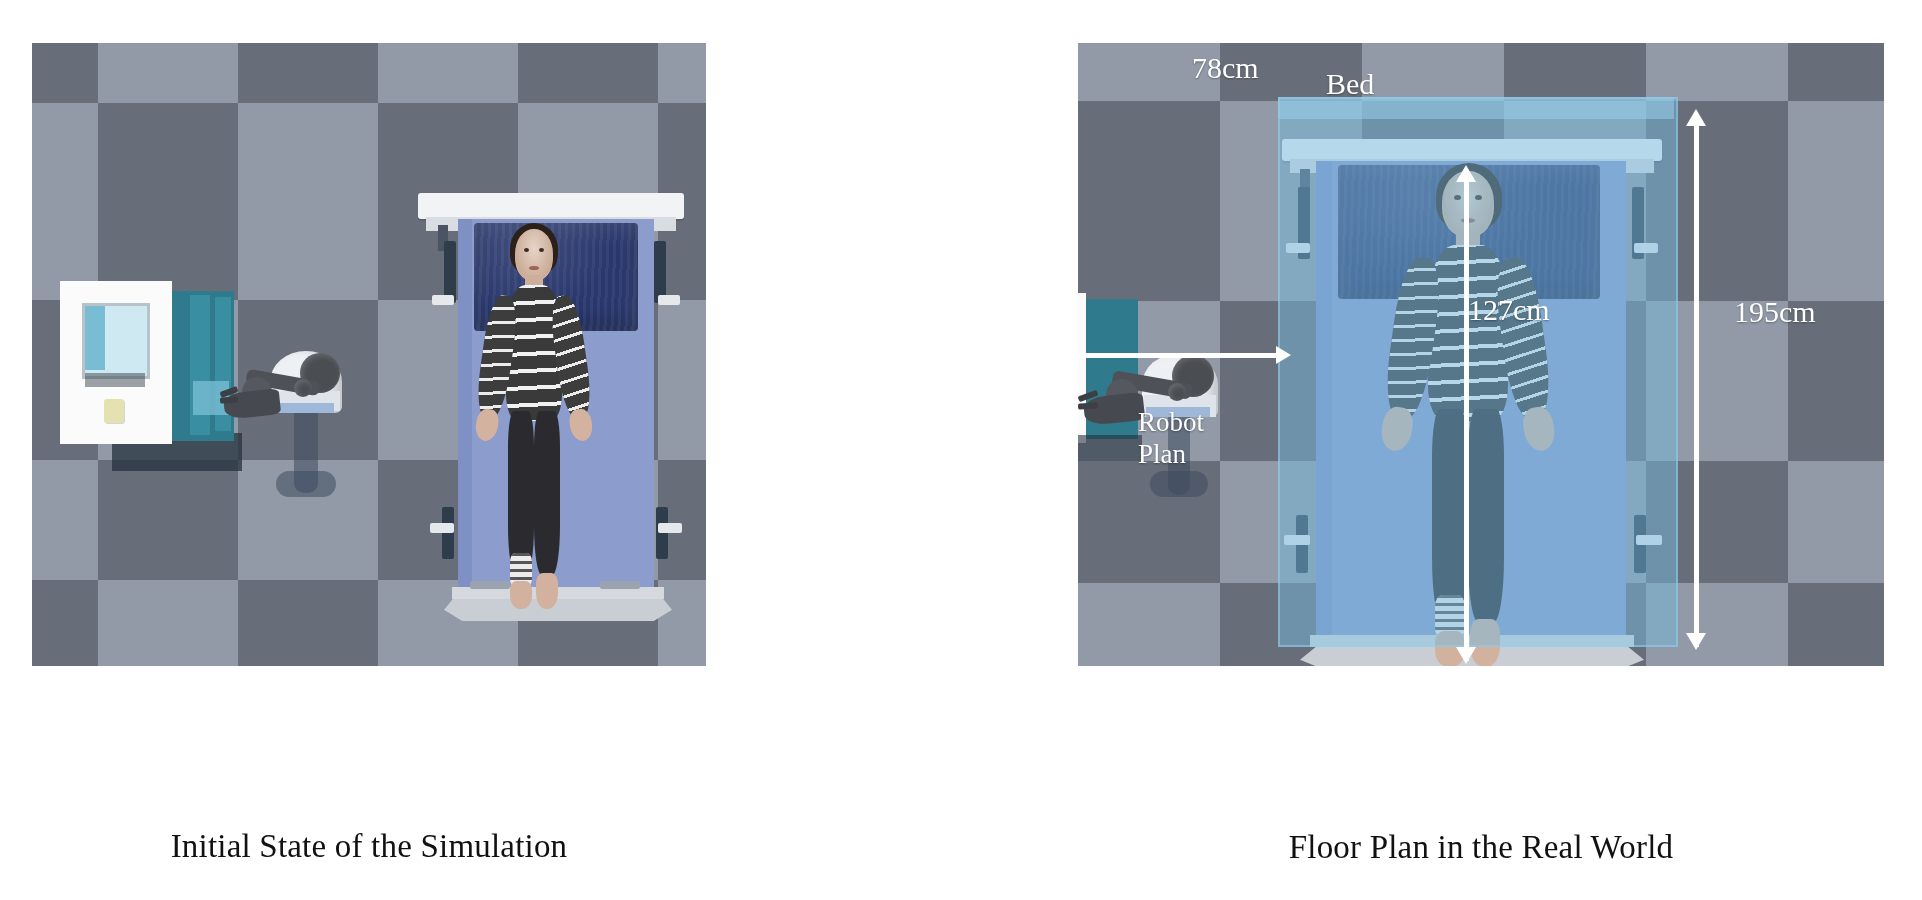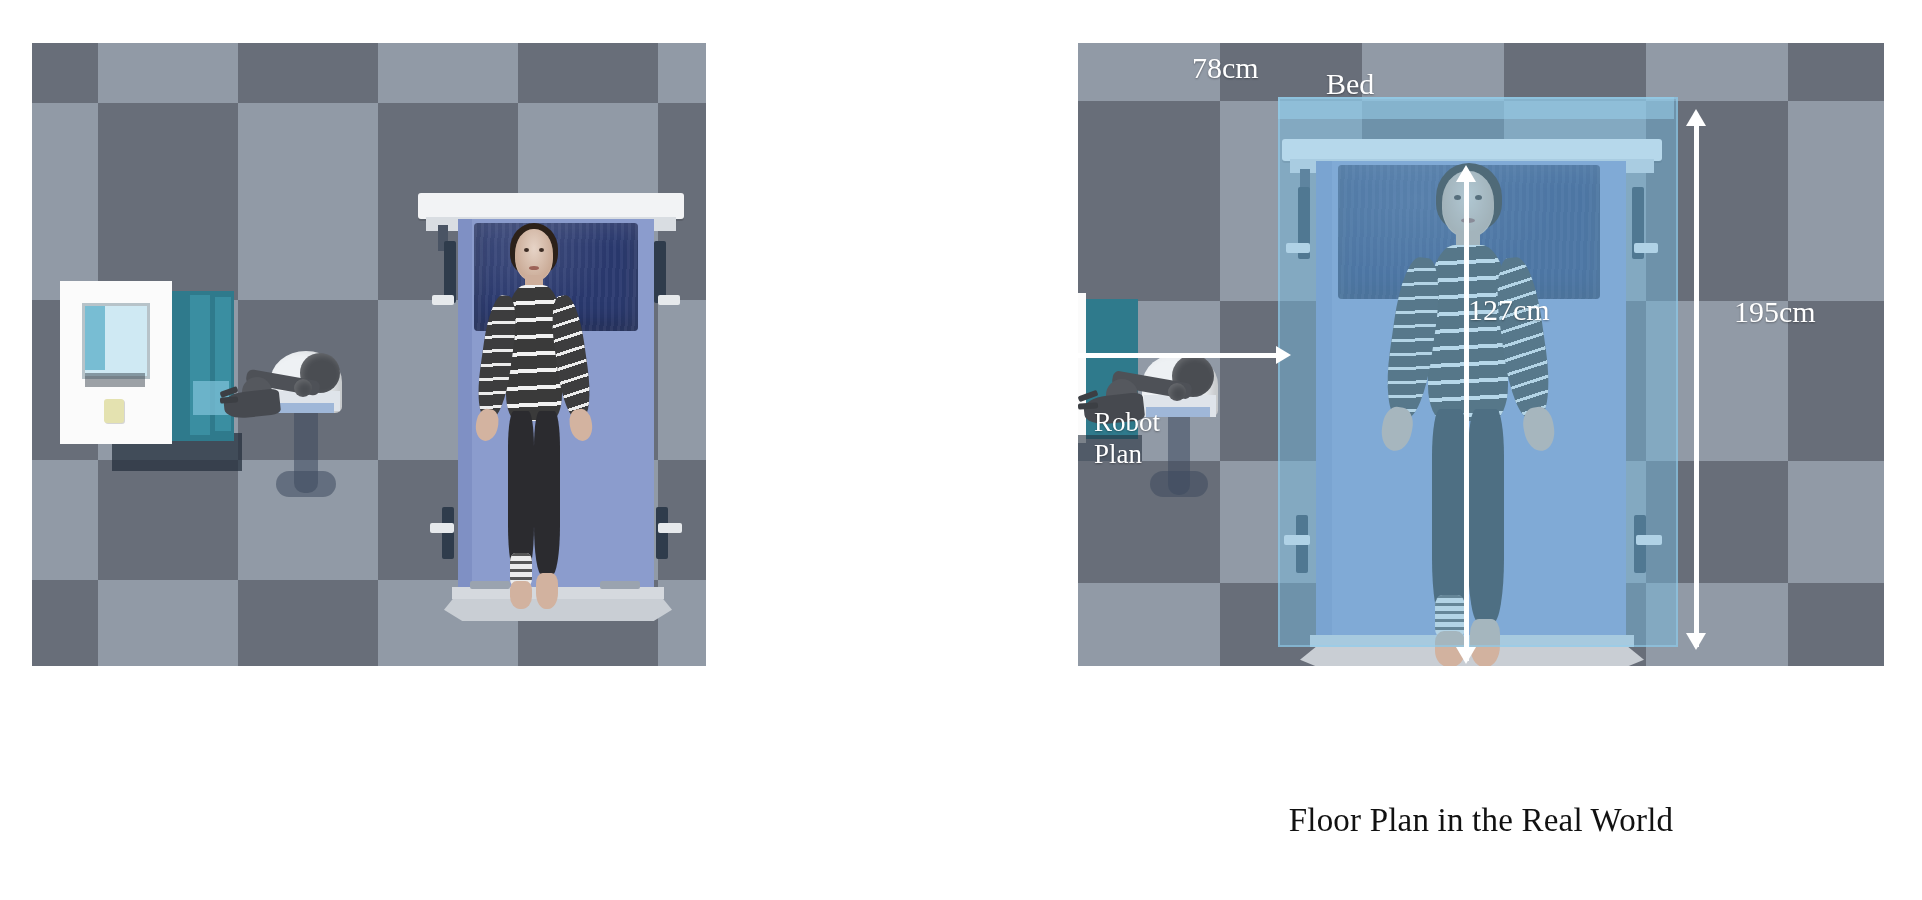--- a/index.html
+++ b/index.html
@@ -11,21 +11,21 @@
   #panel-right{left:1078px;top:43px;width:806px;height:623px;}
 
   
   .floor{position:absolute;inset:0;}
   .tile{position:absolute;}
 
   
   .caption{position:absolute;text-align:center;color:#111;font-size:33px;
            font-family:"Liberation Serif",serif;letter-spacing:.2px;white-space:nowrap;}
   #cap-left{left:32px;top:828px;width:674px;}
-  #cap-right{left:1078px;top:802px;width:806px;}
+  #cap-right{left:1078px;top:829px;width:806px;}
 
   
   .bed{position:absolute;}
   .bed-headboard{position:absolute;background:#f2f3f5;border-radius:3px;
         box-shadow:0 2px 0 rgba(0,0,0,.12);}
   .bed-headboard-edge{position:absolute;background:#d9dde2;}
   .bed-mattress{position:absolute;background:#8b9ccd;}
   .bed-mattress-side{position:absolute;background:#7f90c4;}
   .pillow{position:absolute;background:#2b3a70;border-radius:4px;
         box-shadow:inset 0 6px 22px rgba(255,255,255,.13), inset 0 -8px 20px rgba(0,0,0,.25);}
@@ -89,21 +89,21 @@
   .cab-shadow{position:absolute;background:#27323f;opacity:.75;}
 
   
   .glass{position:absolute;background:rgba(118,186,224,.48);
         border:2px solid rgba(150,205,235,.55);}
   .glass-top{position:absolute;background:rgba(185,226,245,.55);}
 
   
   .dim-label{position:absolute;color:#ffffff;font-size:30px;white-space:nowrap;
         font-family:"Liberation Serif",serif;text-shadow:0 1px 2px rgba(0,0,0,.35);}
-  .dim-label.small{font-size:27px;line-height:31px;text-align:center;}
+  .dim-label.small{font-size:27px;line-height:31px;text-align:center;margin-left:44px;}
   .arrow-line{position:absolute;background:#ffffff;}
   .arrow-head{position:absolute;width:0;height:0;}
   .ah-up{border-left:10px solid transparent;border-right:10px solid transparent;border-bottom:17px solid #fff;}
   .ah-down{border-left:10px solid transparent;border-right:10px solid transparent;border-top:17px solid #fff;}
   .ah-right{border-top:9px solid transparent;border-bottom:9px solid transparent;border-left:15px solid #fff;}
 </style>
 </head>
 <body>
 
 <div class="stage">
@@ -354,15 +354,16 @@
     <div class="arrow-head ah-up" style="left:378px;top:122px;"></div>
     <div class="arrow-head ah-down" style="left:378px;top:604px;"></div>
     <div class="dim-label" style="left:390px;top:250px;">127cm</div>
 
     <div class="arrow-line" style="left:616px;top:82px;width:5px;height:522px;"></div>
     <div class="arrow-head ah-up" style="left:608px;top:66px;"></div>
     <div class="arrow-head ah-down" style="left:608px;top:590px;"></div>
     <div class="dim-label" style="left:656px;top:252px;">195cm</div>
   </div>
 
+  <div class="caption" id="cap-left">Initial State of the Simulation</div>
   <div class="caption" id="cap-right">Floor Plan in the Real World</div>
 
 </div>
 
 </body></html>

